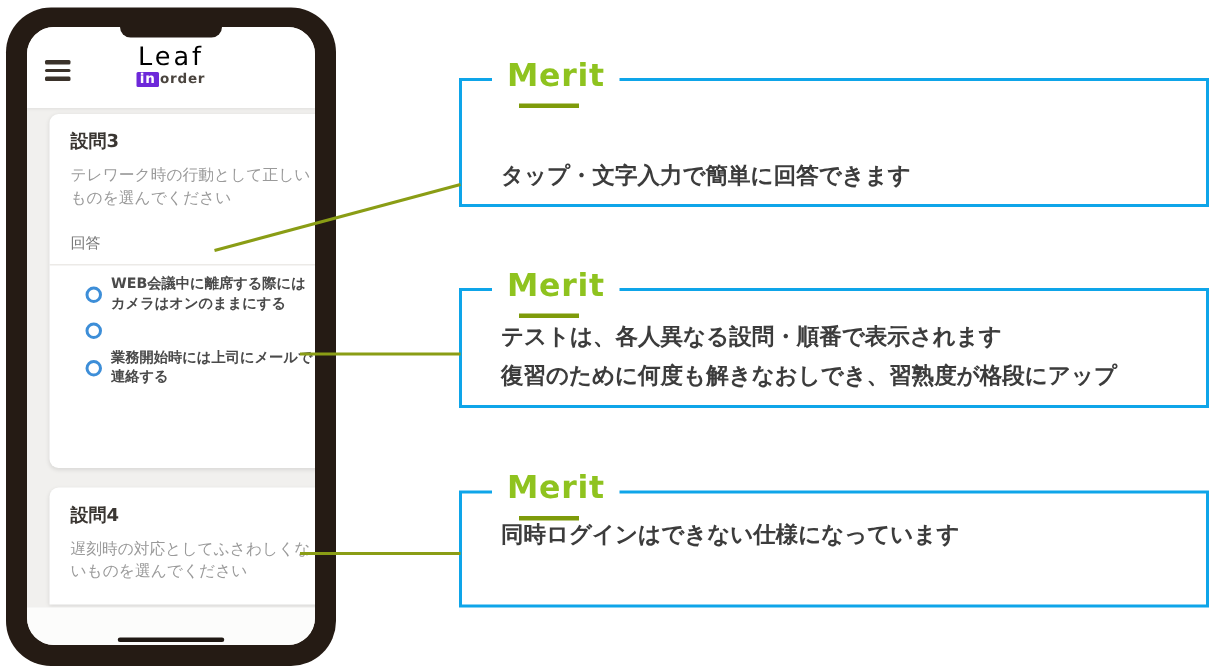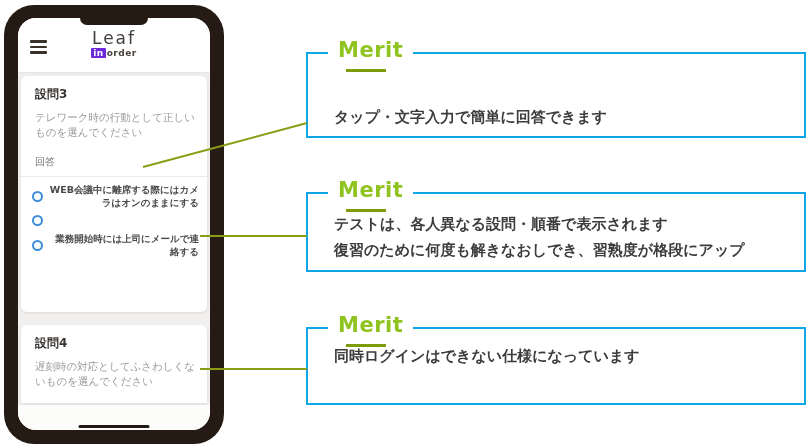--- a/index.html
+++ b/index.html
@@ -14,37 +14,37 @@
             background:#f1f0ee; border-radius:18px; overflow:hidden; }
   .notch { position:absolute; top:0; left:50%; transform:translateX(-50%);
            width:68px; height:7px; background:#251b14; border-radius:0 0 7px 7px; z-index:5; }
 
   .app-header { position:absolute; top:0; left:0; right:0; height:54px; background:#ffffff;
                 box-shadow:0 1px 2px rgba(0,0,0,0.06); z-index:2; }
   .hamburger { position:absolute; left:12px; top:22px; width:17px; cursor:pointer; }
   .hamburger span { display:block; width:17px; height:2.5px; background:#3a322a;
                     margin-bottom:3px; border-radius:1px; }
   .logo { position:absolute; top:11px; left:0; right:0; text-align:center; }
-  .logo-top { font-size:17px; letter-spacing:2px; color:#404040; line-height:19px; }
+  .logo-top { font-size:17px; letter-spacing:2px; color:#000000; line-height:19px; }
   .logo-bottom { font-size:9px; font-weight:bold; color:#4a443e; letter-spacing:0.5px; }
   .logo-badge { display:inline-block; background:#6d28d9; color:#ffffff;
                 padding:0 2px; margin-right:1px; border-radius:1px; }
 
-  .app-content { position:absolute; top:54px; left:0; right:0; height:285px; }
+  .app-content { position:absolute; top:54px; left:12px; right:0; height:285px; }
   .card { position:absolute; left:3px; width:186px; background:#ffffff; border-radius:6px;
           box-shadow:0 1px 3px rgba(0,0,0,0.10); }
   .card-q3 { top:4px; height:236px; }
   .card-q4 { top:253px; height:78px; border-radius:6px 6px 0 0; }
   .q-title { position:absolute; left:14px; top:10px; font-size:12px; font-weight:bold; color:#3a3632; }
   .q-desc  { position:absolute; left:14px; top:34px; width:162px; font-size:10.5px;
              line-height:15px; color:#9a9a9a; }
   .answer-label { position:absolute; left:14px; top:79px; font-size:10px; color:#757575; }
   .divider { position:absolute; left:0; right:0; top:100px; height:1px; background:#eceae7; }
   .options { position:absolute; left:0; right:0; top:104px; list-style:none; }
-  .option  { display:flex; align-items:center; gap:6px; padding:3px 8px 3px 11px; cursor:pointer;text-align:right; }
+  .option  { display:flex; align-items:center; gap:6px; padding:3px 8px 3px 24px; cursor:pointer; }
   .radio   { flex:0 0 auto; width:11px; height:11px; border:2.5px solid #3d8ed8;
              border-radius:50%; background:#ffffff; }
   .option-text { font-size:9.5px; font-weight:bold; color:#4a4a4a; line-height:13px; }
 
   .app-footer { position:absolute; bottom:0; left:0; right:0; height:25px; background:#fcfcfb; }
   .home-indicator { position:absolute; bottom:2px; left:50%; transform:translateX(-50%);
                     width:71px; height:3px; background:#201914; border-radius:2px; }
 
   
   .callout { position:absolute; left:306px; width:500px; border:2px solid #0ea5e9;

